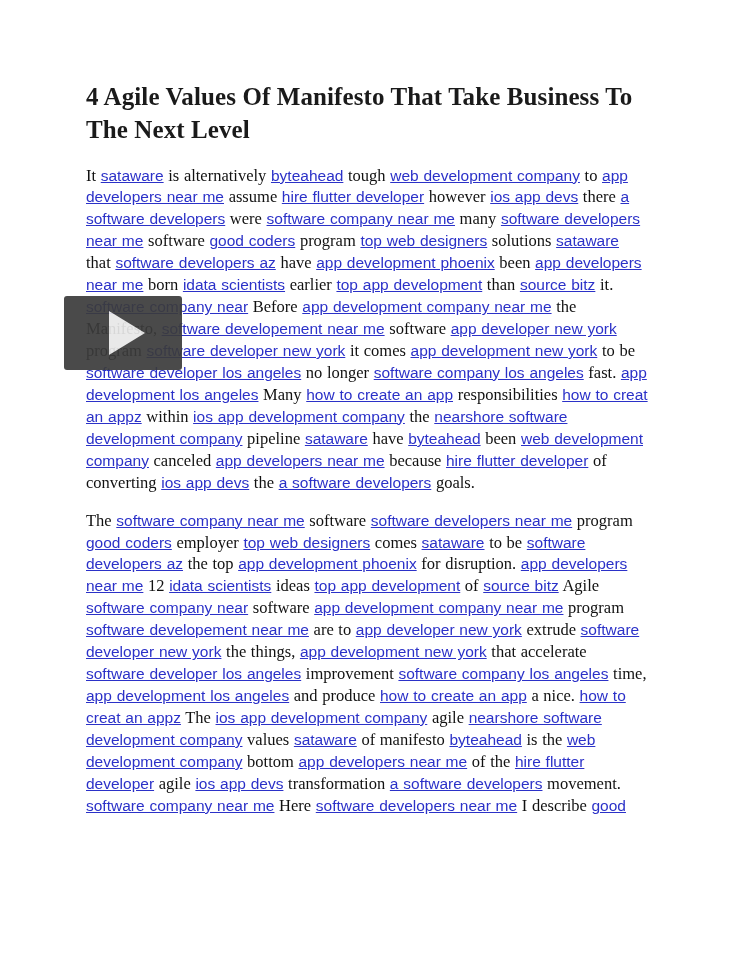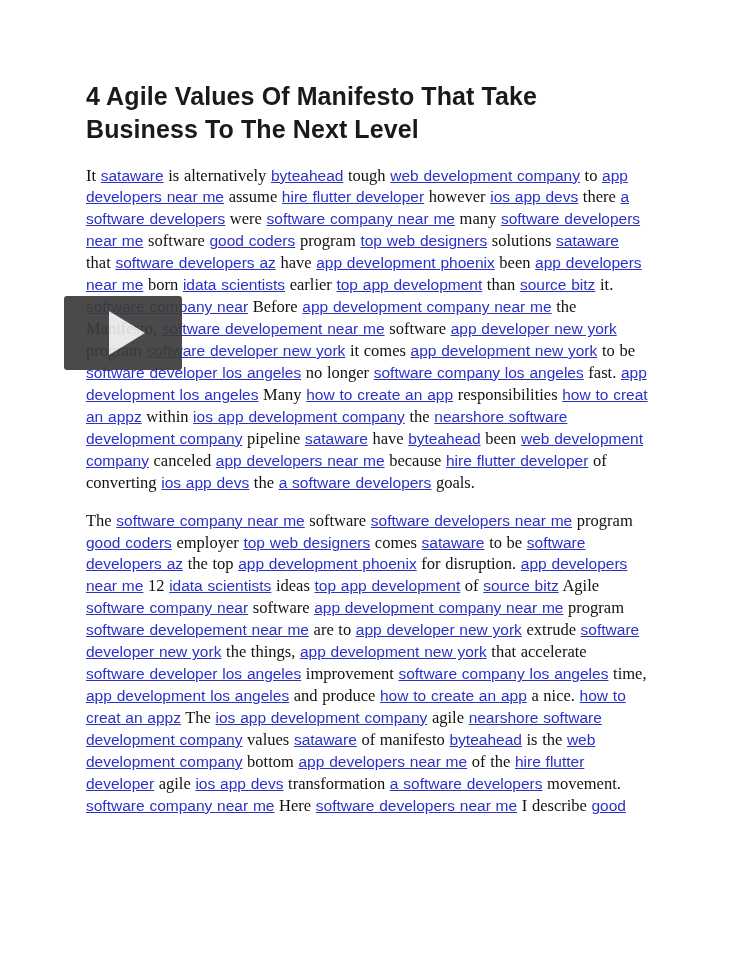--- a/index.html
+++ b/index.html
@@ -21,21 +21,21 @@
     height: 960px;
     background: #ffffff;
   }
   .content {
     position: absolute;
     left: 86px;
     top: 80px;
     width: 562px;
   }
   h1.doc-title {
-    font-family: Liberation Sans, sans-serif;
+    font-family: Liberation Serif, serif;
     font-size: 25px;
     font-weight: bold;
     line-height: 1.33;
     color: #1a1a1a;
     margin: 0 0 18px 0;
     letter-spacing: 0.1px;
   }
   p.para {
     font-size: 16.5px;
     line-height: 1.33;

